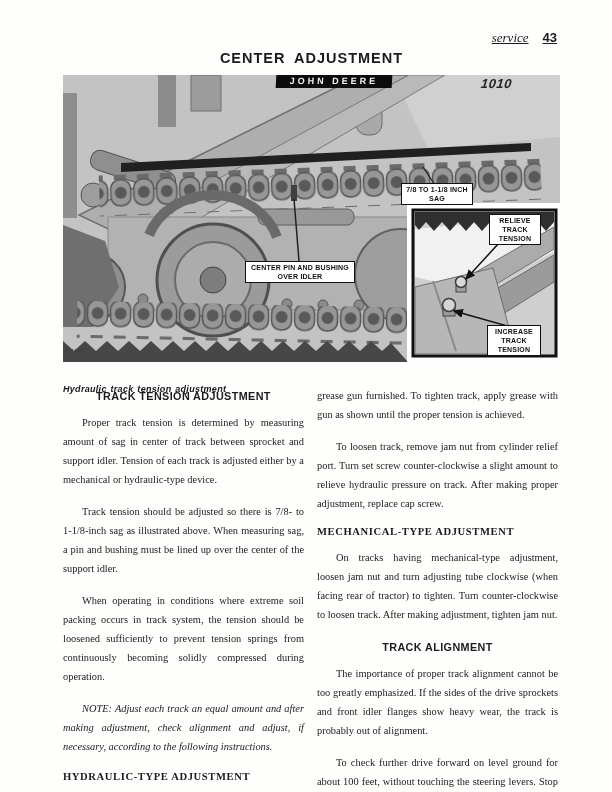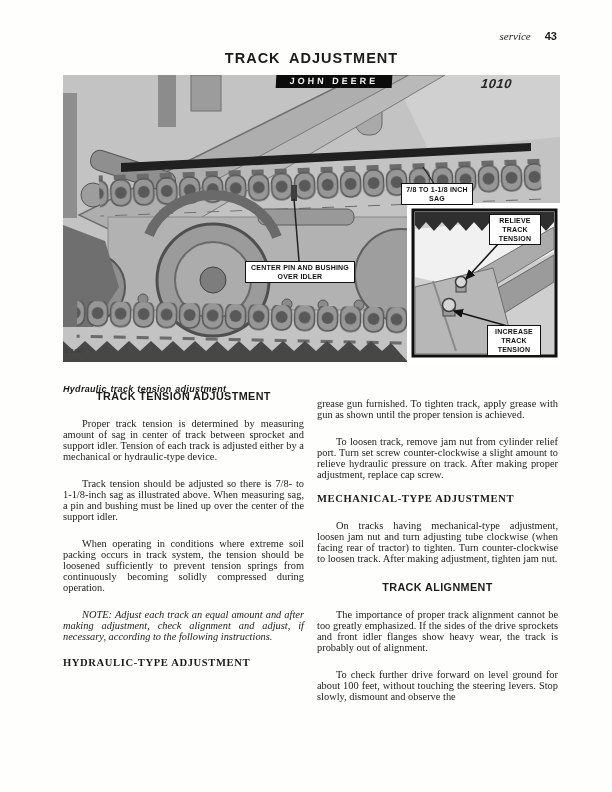--- a/index.html
+++ b/index.html
@@ -5,21 +5,21 @@
   html,body { margin:0; padding:0; }
   body {
     width:612px; height:792px; position:relative;
     background:#fefefd; color:#1b1b1b;
     font-family:"Liberation Serif", serif;
     overflow:hidden;
   }
   
   .running-head {
     position:absolute; top:30px; right:55px;
-    font-size:11px; white-space:nowrap;
+    font-size:13px; white-space:nowrap;text-decoration:underline;
   }
   .running-head .svc { font-style:italic; font-family:"Liberation Serif", serif; }
   .running-head .pg  { font-weight:bold; font-family:"Liberation Sans", sans-serif; margin-left:14px; }
   
   .page-title {
     position:absolute; top:50px; left:63px; width:497px;
     text-align:center; font-family:"Liberation Sans", sans-serif;
     font-weight:bold; font-size:14.5px; letter-spacing:1px;
     word-spacing:4px;
   }
@@ -61,34 +61,34 @@
   .center-head {
     margin:8px 0 11px; text-align:center;
     font:bold 10.8px "Liberation Sans", sans-serif; letter-spacing:0.4px;
   }
   .center-head.alignment { margin-top:17px; }
   .sub-head {
     margin:15px 0 11px; font:bold 10.6px "Liberation Serif", serif;
     letter-spacing:0.6px;
   }
   .col p {
-    margin:16px 0 13px; font-size:10.4px; line-height:11px;
+    margin:4px 0 13px; font-size:10.4px; line-height:19px;
     text-align:justify; text-indent:19px;
   }
   .col p.cont { text-indent:0; }
   .col p.note { font-style:italic; }
 </style>
 </head>
 <body>
 
 <div class="running-head">
   <span class="svc">service</span><span class="pg">43</span>
 </div>
 
-<div class="page-title">TRACK ADJUSTMENT</div>
+<div class="page-title">CENTER ADJUSTMENT</div>
 
 <div class="figure">
   <svg width="497" height="287" viewBox="0 0 497 287">
     <defs>
       <pattern id="chain" width="23" height="44" patternUnits="userSpaceOnUse">
         <rect x="5" y="0" width="12" height="9" fill="#6b6b6b"></rect>
         <rect x="1.5" y="9" width="20" height="26" rx="9" fill="#979797" stroke="#565656" stroke-width="1.5"></rect>
         <circle cx="11.5" cy="22" r="6" fill="#595959"></circle>
       </pattern>
       <marker id="ah" markerWidth="8" markerHeight="8" refX="6" refY="3" orient="auto">

